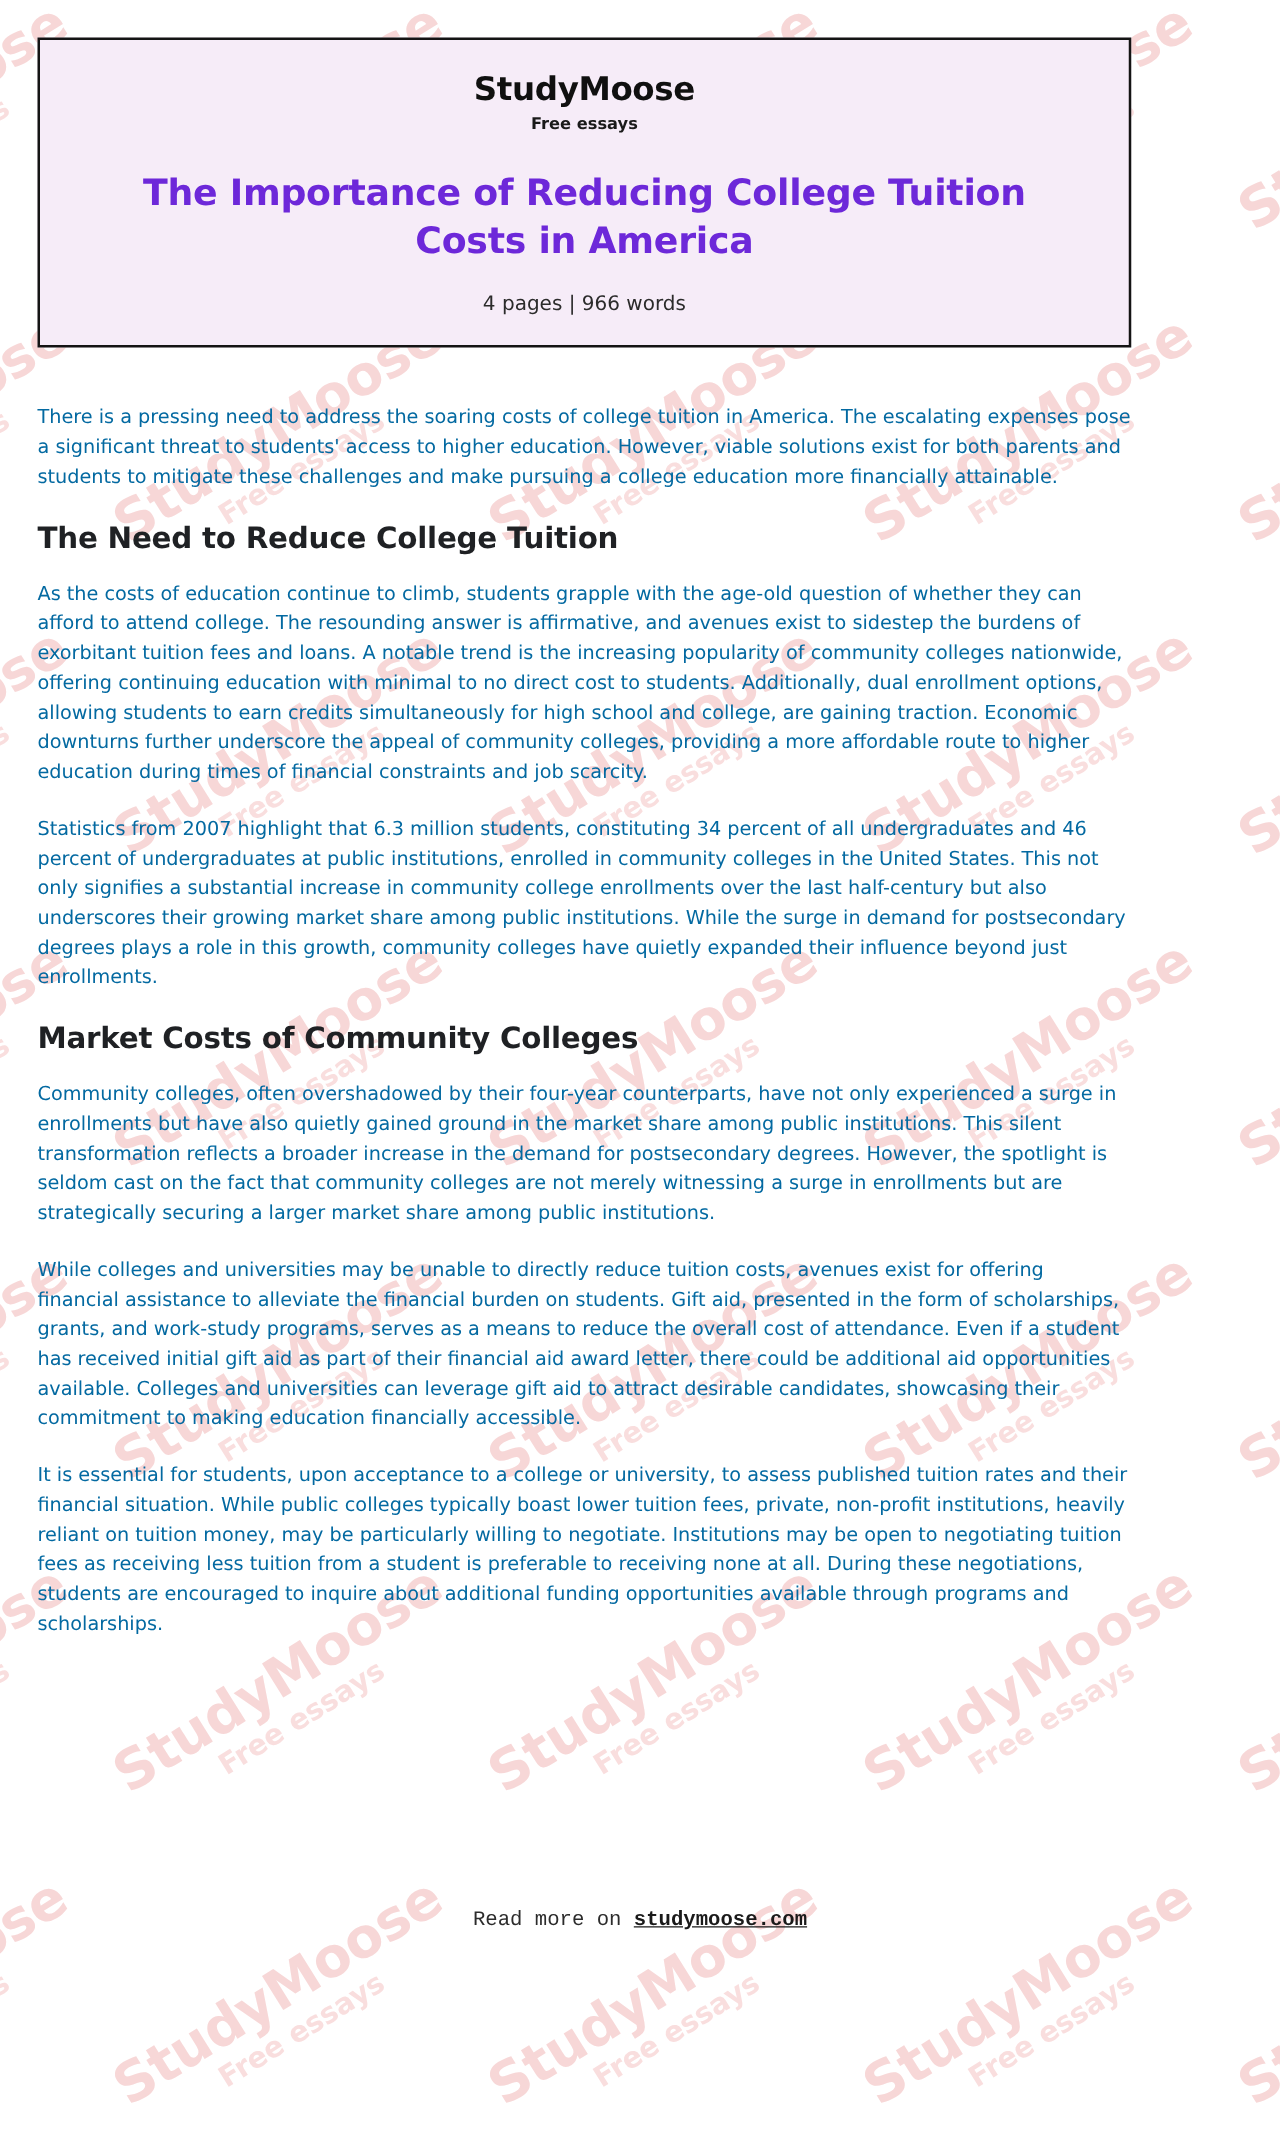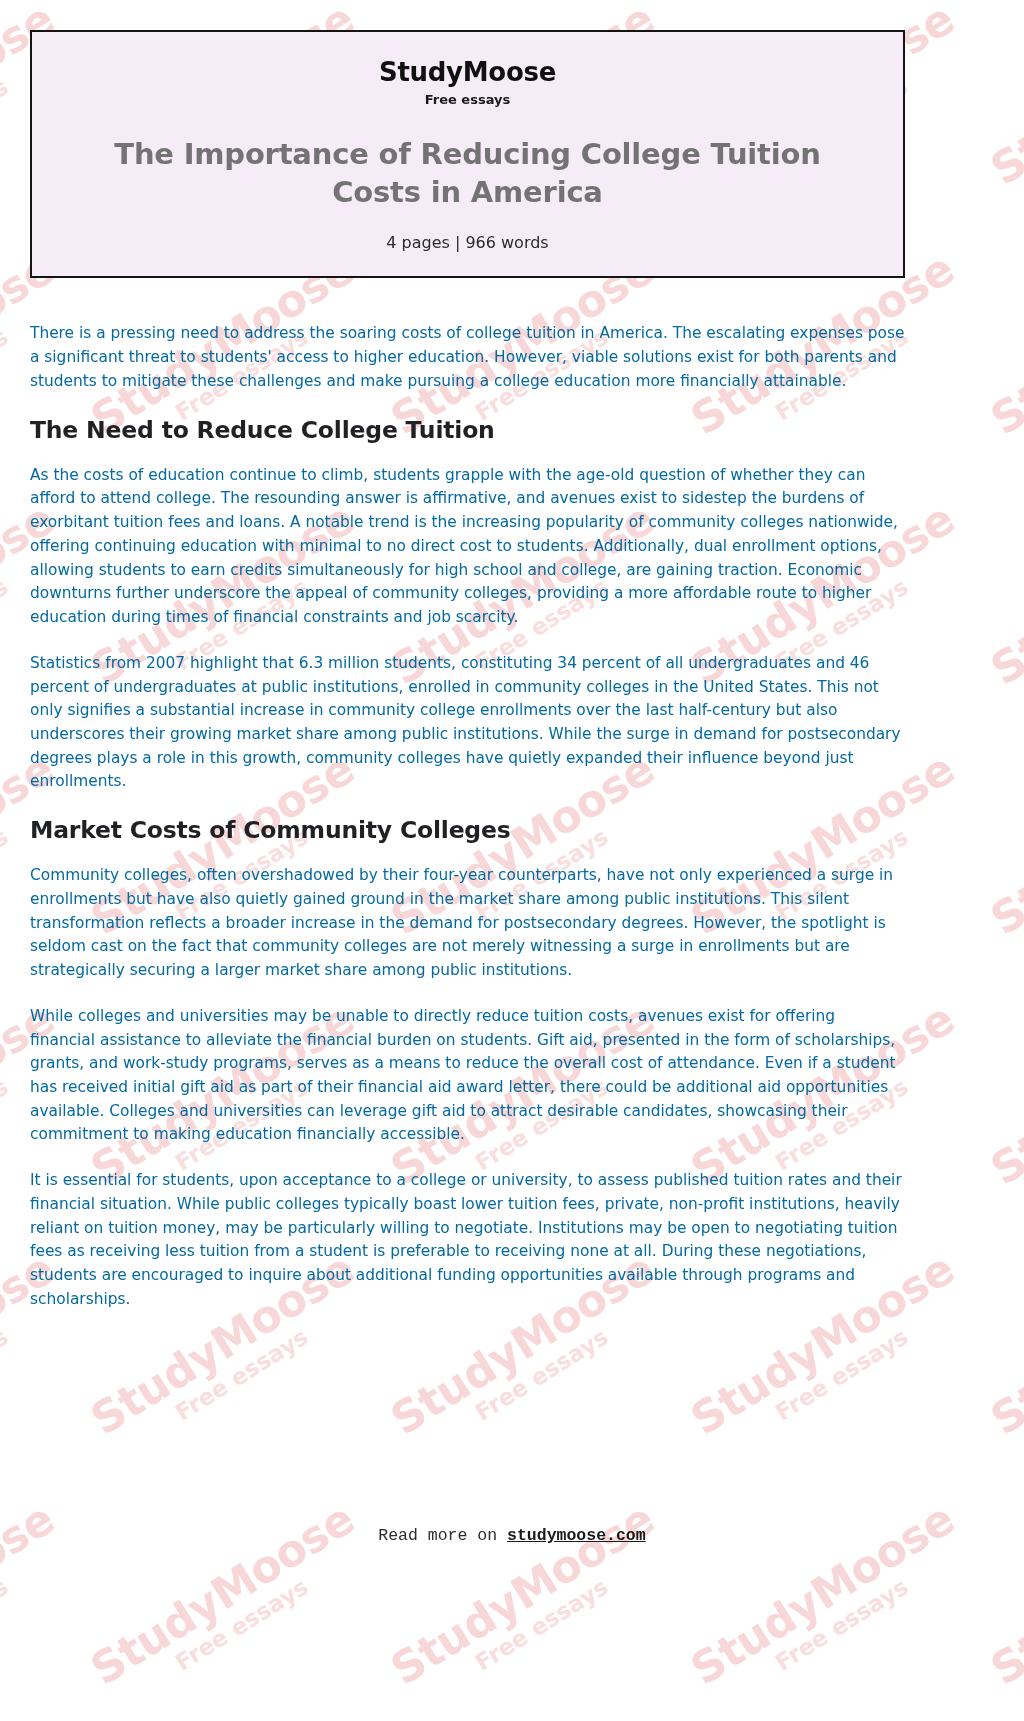--- a/index.html
+++ b/index.html
@@ -65,21 +65,21 @@
   }
   .brand-tag {
     font-size: 13px;
     font-weight: 700;
     color: #1a1a1a;
     margin-top: 4px;
   }
   .essay-title {
     font-size: 29px;
     font-weight: 800;
-    color: #737373;
+    color: #6d28d9;
     line-height: 1.32;
     margin: 28px 22px 0 22px;
     letter-spacing: -0.2px;
   }
   .essay-meta {
     font-size: 16px;
     color: #2b2b2b;
     margin-top: 22px;
     font-weight: 400;
   }

